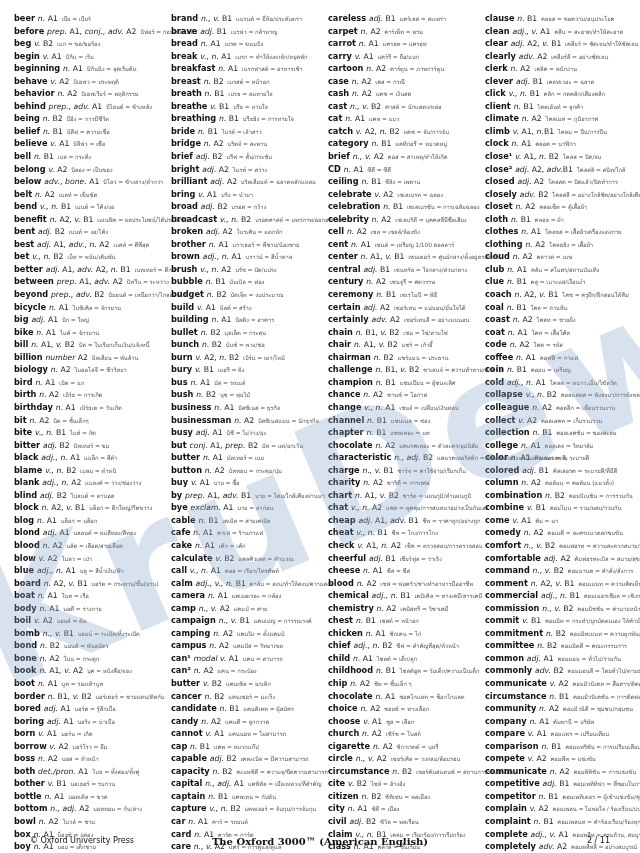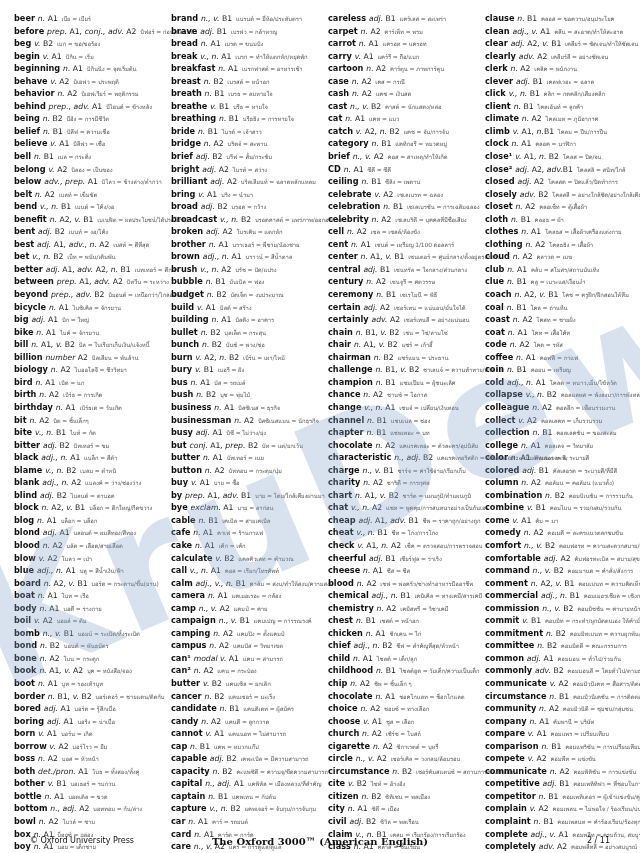--- a/index.html
+++ b/index.html
@@ -67,21 +67,21 @@
         <div class="row"><span class="w">begin </span><span class="m"><span>v. </span><span class="lvl">A1</span></span><span class="t"> บิกิน = เริ่ม</span></div>
         <div class="row"><span class="w">beginning </span><span class="m"><span>n. </span><span class="lvl">A1</span></span><span class="t"> บิกินนิง = จุดเริ่มต้น</span></div>
         <div class="row"><span class="w">behave </span><span class="m"><span>v. </span><span class="lvl">A2</span></span><span class="t"> บิเฮฟว = ประพฤติ</span></div>
         <div class="row"><span class="w">behavior </span><span class="m"><span>n. </span><span class="lvl">A2</span></span><span class="t"> บิเฮฟเวียร์ = พฤติกรรม</span></div>
         <div class="row"><span class="w">behind </span><span class="m"><span>prep., adv. </span><span class="lvl">A1</span></span><span class="t"> บิไฮนด์ = ข้างหลัง</span></div>
         <div class="row"><span class="w">being </span><span class="m"><span>n. </span><span class="lvl">B2</span></span><span class="t"> บีอิง = การมีชีวิต</span></div>
         <div class="row"><span class="w">belief </span><span class="m"><span>n. </span><span class="lvl">B1</span></span><span class="t"> บิลีฟ = ความเชื่อ</span></div>
         <div class="row"><span class="w">believe </span><span class="m"><span>v. </span><span class="lvl">A1</span></span><span class="t"> บิลีฟว = เชื่อ</span></div>
         <div class="row"><span class="w">bell </span><span class="m"><span>n. </span><span class="lvl">B1</span></span><span class="t"> เบล = กระดิ่ง</span></div>
         <div class="row"><span class="w">belong </span><span class="m"><span>v. </span><span class="lvl">A2</span></span><span class="t"> บิลอง = เป็นของ</span></div>
-        <div class="row"><span class="w">below </span><span class="m"><span>adv., prep. </span><span class="lvl">A1</span></span><span class="t"> บิโลว = ข้างล่าง/ต่ำกว่า</span></div>
+        <div class="row"><span class="w">below </span><span class="m"><span>adv., bone. </span><span class="lvl">A1</span></span><span class="t"> บิโลว = ข้างล่าง/ต่ำกว่า</span></div>
         <div class="row"><span class="w">belt </span><span class="m"><span>n. </span><span class="lvl">A2</span></span><span class="t"> เบลท์ = เข็มขัด</span></div>
         <div class="row"><span class="w">bend </span><span class="m"><span>v., n. </span><span class="lvl">B1</span></span><span class="t"> เบนด์ = โค้ง/งอ</span></div>
         <div class="row"><span class="w">benefit </span><span class="m"><span>n. </span><span class="lvl">A2</span><span>, v. </span><span class="lvl">B1</span></span><span class="t"> เบเนฟิต = ผลประโยชน์/ได้ประโยชน์</span></div>
         <div class="row"><span class="w">bent </span><span class="m"><span>adj. </span><span class="lvl">B2</span></span><span class="t"> เบนท์ = งอ/โค้ง</span></div>
         <div class="row"><span class="w">best </span><span class="m"><span>adj. </span><span class="lvl">A1</span><span>, adv., n. </span><span class="lvl">A2</span></span><span class="t"> เบสท์ = ดีที่สุด</span></div>
         <div class="row"><span class="w">bet </span><span class="m"><span>v., n. </span><span class="lvl">B2</span></span><span class="t"> เบ็ท = พนัน/เดิมพัน</span></div>
         <div class="row"><span class="w">better </span><span class="m"><span>adj. </span><span class="lvl">A1</span><span>, adv. </span><span class="lvl">A2</span><span>, n. </span><span class="lvl">B1</span></span><span class="t"> เบทเทอร์ = ดีกว่า</span></div>
         <div class="row"><span class="w">between </span><span class="m"><span>prep. </span><span class="lvl">A1</span><span>, adv. </span><span class="lvl">A2</span></span><span class="t"> บิทวีน = ระหว่าง</span></div>
         <div class="row"><span class="w">beyond </span><span class="m"><span>prep., adv. </span><span class="lvl">B2</span></span><span class="t"> บิยอนด์ = เหนือกว่า/ไกลออกไป</span></div>
         <div class="row"><span class="w">bicycle </span><span class="m"><span>n. </span><span class="lvl">A1</span></span><span class="t"> ไบซิเคิล = จักรยาน</span></div>

